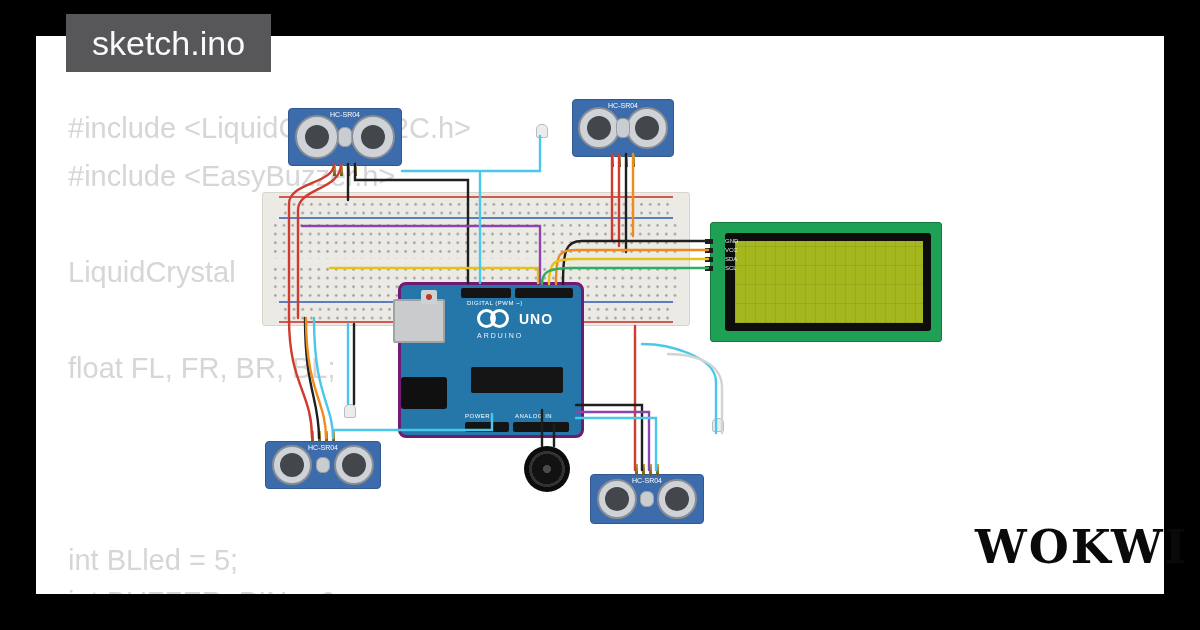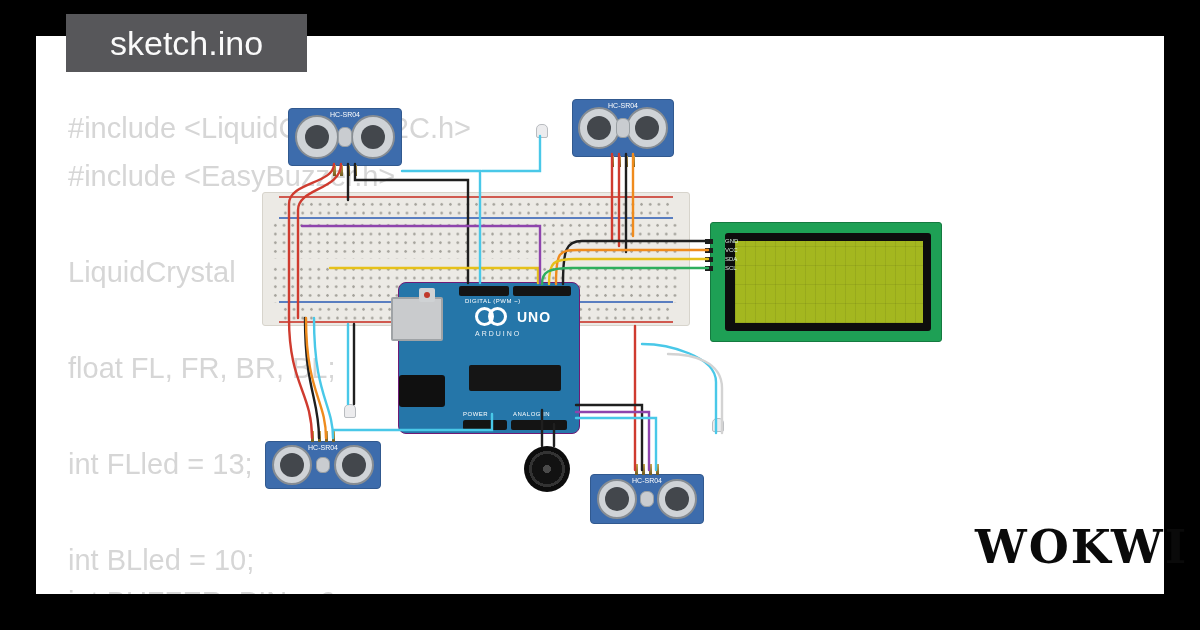--- a/index.html
+++ b/index.html
@@ -1,33 +1,33 @@
 <!DOCTYPE html>
 <html><head>
 <meta charset="utf-8">
 <style>
   html,body{margin:0;padding:0;background:#000;}
   .stage{position:relative;width:1200px;height:630px;background:#000;overflow:hidden;
          font-family:"Liberation Sans",sans-serif;}
   .canvas{position:absolute;left:36px;top:36px;width:1128px;height:558px;background:#fff;overflow:hidden;}
   .code-line{position:absolute;left:32px;font-size:29px;color:#d6d6d6;white-space:pre;}
 
-  .tab{position:absolute;left:66px;top:14px;height:58px;padding:0 44px;background:#57575a;
+  .tab{position:absolute;left:66px;top:14px;height:58px;padding:0 26px;background:#57575a;
        color:#fafafa;font-size:34px;display:flex;align-items:center;z-index:60;}
 
   
   .breadboard{position:absolute;left:262px;top:192px;width:426px;height:132px;background:#eceae5;
               border:1px solid #d7d4cc;border-radius:3px;}
   .bb-dots{position:absolute;background-image:radial-gradient(#a5a39c 1.1px,transparent 1.5px);
            background-size:8.7px 8.7px;}
   .bb-line{position:absolute;height:2px;left:16px;right:16px;}
 
   
   .arduino{position:absolute;left:398px;top:282px;width:180px;height:150px;background:#2576a9;
-           border:1px solid #701a75;border-radius:8px;}
+           border:3px solid #701a75;border-radius:8px;}
   .arduino *{position:absolute;}
   .usb{left:-8px;top:14px;width:48px;height:40px;background:#c9cbcd;border:2px solid #9fa3a6;border-radius:2px;}
   .jack{left:0;top:92px;width:46px;height:32px;background:#101010;border-radius:3px;}
   .hdr{height:10px;background:#141414;border-radius:2px;}
   .reset{left:20px;top:5px;width:16px;height:14px;background:#cfd2d4;border-radius:2px;}
   .reset::after{content:"";position:absolute;left:5px;top:4px;width:6px;height:6px;border-radius:50%;background:#c0392b;}
   .chip{left:70px;top:82px;width:92px;height:26px;background:#151515;border-radius:2px;}
   .ring{width:13px;height:13px;border:3px solid #fff;border-radius:50%;background:transparent;}
   .uno-label{left:118px;top:26px;color:#fff;font-weight:bold;font-size:14px;letter-spacing:1px;}
   .ard-label{left:76px;top:47px;color:#eef4f8;font-size:7px;letter-spacing:2px;}
@@ -70,22 +70,21 @@
 </head>
 <body>
 
 <div class="stage">
 
   <div class="canvas">
     <div class="code-line" style="top:76px">#include &lt;LiquidCrystal_I2C.h&gt;</div>
     <div class="code-line" style="top:124px">#include &lt;EasyBuzzer.h&gt;</div>
     <div class="code-line" style="top:220px">LiquidCrystal</div>
     <div class="code-line" style="top:316px">float FL, FR, BR, BL;</div>
-    <div class="code-line" style="top:412px">int FLled = 13;</div>
-    <div class="code-line" style="top:508px">int BLled = 10;</div>
+    <div class="code-line" style="top:508px">int BLled = 5;</div>
     <div class="code-line" style="top:550px">int BUZZER_PIN = 9;</div>
   </div>
 
   <div class="tab">
     <span>sketch.ino</span>
   </div>
 
   <div class="breadboard">
     <div class="bb-line" style="top:3px;background:#d05a50;"></div>
     <div class="bb-line" style="top:24px;background:#5a7ec0;"></div>

